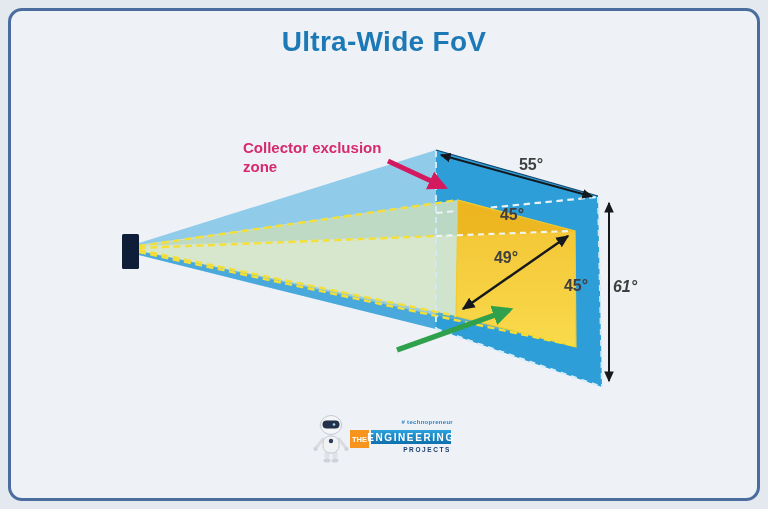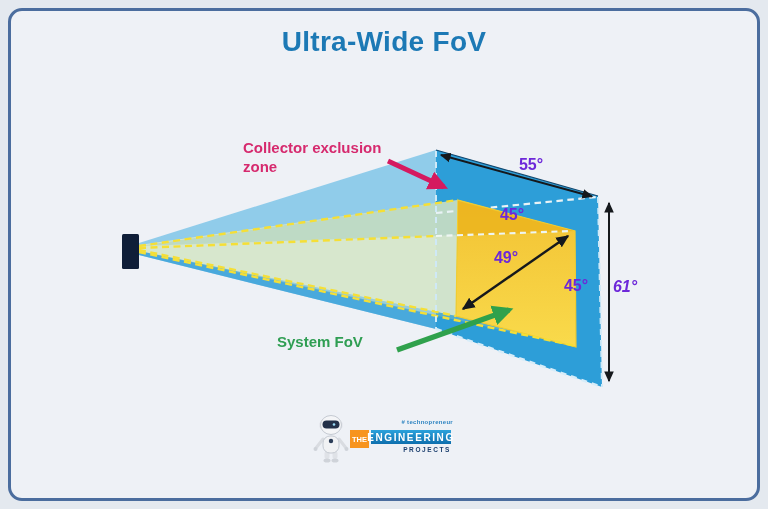--- a/index.html
+++ b/index.html
@@ -14,21 +14,21 @@
   .art{position:absolute;left:0;top:0;}
   .title{
     position:absolute;left:0;right:0;top:26px;text-align:center;
     font-size:28px;font-weight:800;color:#1c79b5;letter-spacing:.3px;
   }
   .lbl{position:absolute;font-size:15px;font-weight:700;line-height:1.25;}
   .lbl-collector{left:243px;top:139px;width:160px;color:#d62a6e;}
   .lbl-system{left:277px;top:333px;color:#2f9e53;}
   .ang{
     position:absolute;width:50px;text-align:center;
-    font-size:16px;font-weight:700;color:#6d28d9;
+    font-size:16px;font-weight:700;color:#404040;
   }
   .a55{left:506px;top:156px;}
   .a45top{left:487px;top:206px;}
   .a63{left:481px;top:249px;}
   .a45right{left:551px;top:277px;}
   .a61{left:600px;top:278px;font-style:italic;}
   .logo-tagline{
     position:absolute;left:385px;top:419px;width:68px;text-align:right;
     font-size:6px;font-weight:700;color:#2f85c2;letter-spacing:.3px;
   }
@@ -135,21 +135,20 @@
       <ellipse cx="19" cy="50.5" rx="3.5" ry="2" fill="#cfd3d9"></ellipse>
       <ellipse cx="27" cy="50.5" rx="3.5" ry="2" fill="#cfd3d9"></ellipse>
       <rect x="15" y="26" width="16" height="17" rx="7" fill="#f1f2f4" stroke="#c5cad2"></rect>
       <circle cx="23" cy="31" r="2.2" fill="#2c3d58"></circle>
     </g>
   </svg>
 
   <div class="title">Ultra-Wide FoV</div>
 
   <div class="lbl lbl-collector">Collector exclusion zone</div>
-  <div class="lbl lbl-system">System FoV</div>
 
   <div class="ang a55">55°</div>
   <div class="ang a45top">45°</div>
   <div class="ang a63">49°</div>
   <div class="ang a45right">45°</div>
   <div class="ang a61">61°</div>
 
   <div class="logo-tagline"># technopreneur</div>
   <div class="logo-the">THE</div>
   <div class="logo-eng">ENGINEERING</div>

